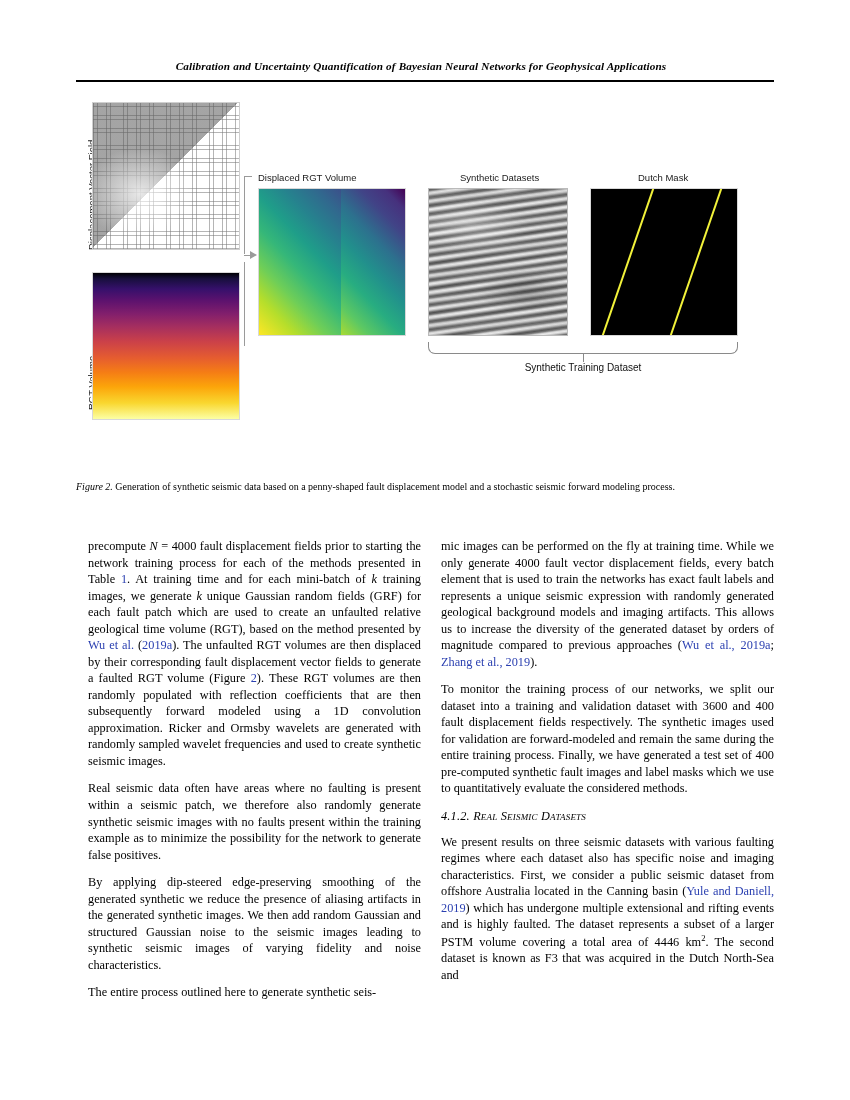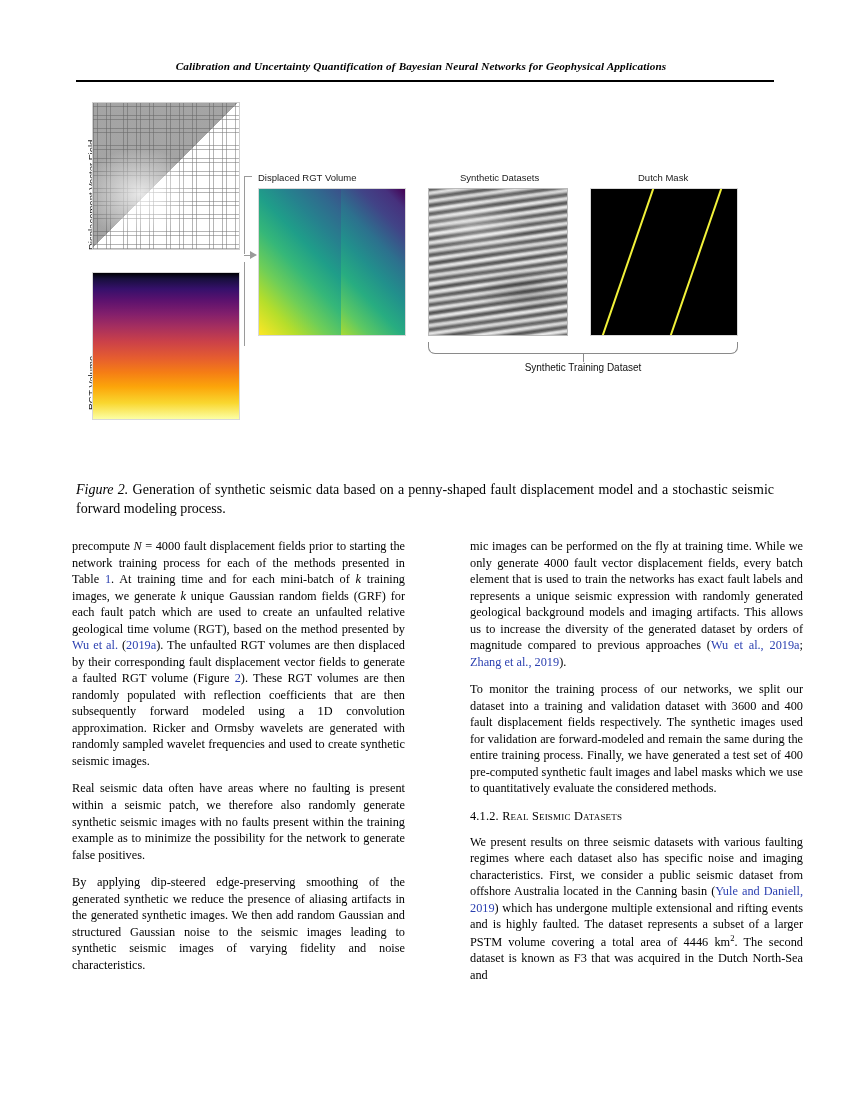--- a/index.html
+++ b/index.html
@@ -248,47 +248,48 @@
     font-size: 10px;
     color: #111;
   }
 
   
   .fig-caption {
     position: absolute;
     left: 76px;
     top: 480px;
     width: 698px;
-    font-size: 14px;
+    font-size: 10px;
     line-height: 1.38;
     text-align: justify;
   }
   .fig-caption .lbl { font-style: italic; }
 
   
   .col {
     position: absolute;
     top: 538px;
     width: 333px;
     font-size: 12.3px;
     line-height: 1.345;
     text-align: justify;
     -webkit-hyphens: auto;
     hyphens: auto;
   }
-  .col.left { left: 72px; }
-  .col.right { left: 441px; margin-left: 29px; }
+  .col.left { left: 88px; }
+  .col.right { left: 441px; }
   .col p { margin: 0 0 11px 0; }
   .link { color: #2a3fb0; }
   .mathit { font-family: "Liberation Serif", serif; font-style: italic; }
   .smallcaps-head {
     font-size: 12.3px;
     margin: 4px 0 9px 0;
     font-variant: small-caps;
     letter-spacing: .2px;
+    font-style: italic;
   }
   sup { font-size: 8.6px; vertical-align: super; }
 </style>
 </head>
 <body>
 
 <div class="page">
 
   <div class="running-head">Calibration and Uncertainty Quantification of Bayesian Neural Networks for Geophysical Applications</div>
   <div class="head-rule"></div>
@@ -327,20 +328,21 @@
   </div>
 
   <div class="fig-caption">
     <span class="lbl">Figure 2.</span><span> Generation of synthetic seismic data based on a penny-shaped fault displacement model and a stochastic seismic forward modeling process.</span>
   </div>
 
   <div class="col left">
     <p>precompute <span class="mathit">N</span> = 4000 fault displacement fields prior to starting the network training process for each of the methods presented in Table <span class="link">1</span>. At training time and for each mini-batch of <span class="mathit">k</span> training images, we generate <span class="mathit">k</span> unique Gaussian random fields (GRF) for each fault patch which are used to create an unfaulted relative geological time volume (RGT), based on the method presented by <span class="link">Wu et al.</span> (<span class="link">2019a</span>). The unfaulted RGT volumes are then displaced by their corresponding fault displacement vector fields to generate a faulted RGT volume (Figure <span class="link">2</span>). These RGT volumes are then randomly populated with reflection coefficients that are then subsequently forward modeled using a 1D convolution approximation. Ricker and Ormsby wavelets are generated with randomly sampled wavelet frequencies and used to create synthetic seismic images.</p>
     <p>Real seismic data often have areas where no faulting is present within a seismic patch, we therefore also randomly generate synthetic seismic images with no faults present within the training example as to minimize the possibility for the network to generate false positives.</p>
     <p>By applying dip-steered edge-preserving smoothing of the generated synthetic we reduce the presence of aliasing artifacts in the generated synthetic images. We then add random Gaussian and structured Gaussian noise to the seismic images leading to synthetic seismic images of varying fidelity and noise characteristics.</p>
+    <p>The entire process outlined here to generate synthetic seis-</p>
   </div>
 
   <div class="col right">
     <p>mic images can be performed on the fly at training time. While we only generate 4000 fault vector displacement fields, every batch element that is used to train the networks has exact fault labels and represents a unique seismic expression with randomly generated geological background models and imaging artifacts. This allows us to increase the diversity of the generated dataset by orders of magnitude compared to previous approaches (<span class="link">Wu et al., 2019a</span>; <span class="link">Zhang et al., 2019</span>).</p>
     <p>To monitor the training process of our networks, we split our dataset into a training and validation dataset with 3600 and 400 fault displacement fields respectively. The synthetic images used for validation are forward-modeled and remain the same during the entire training process. Finally, we have generated a test set of 400 pre-computed synthetic fault images and label masks which we use to quantitatively evaluate the considered methods.</p>
     <div class="smallcaps-head">4.1.2. Real Seismic Datasets</div>
     <p>We present results on three seismic datasets with various faulting regimes where each dataset also has specific noise and imaging characteristics. First, we consider a public seismic dataset from offshore Australia located in the Canning basin (<span class="link">Yule and Daniell, 2019</span>) which has undergone multiple extensional and rifting events and is highly faulted. The dataset represents a subset of a larger PSTM volume covering a total area of 4446 km<sup>2</sup>. The second dataset is known as F3 that was acquired in the Dutch North-Sea and</p>
   </div>
 
 </div>

